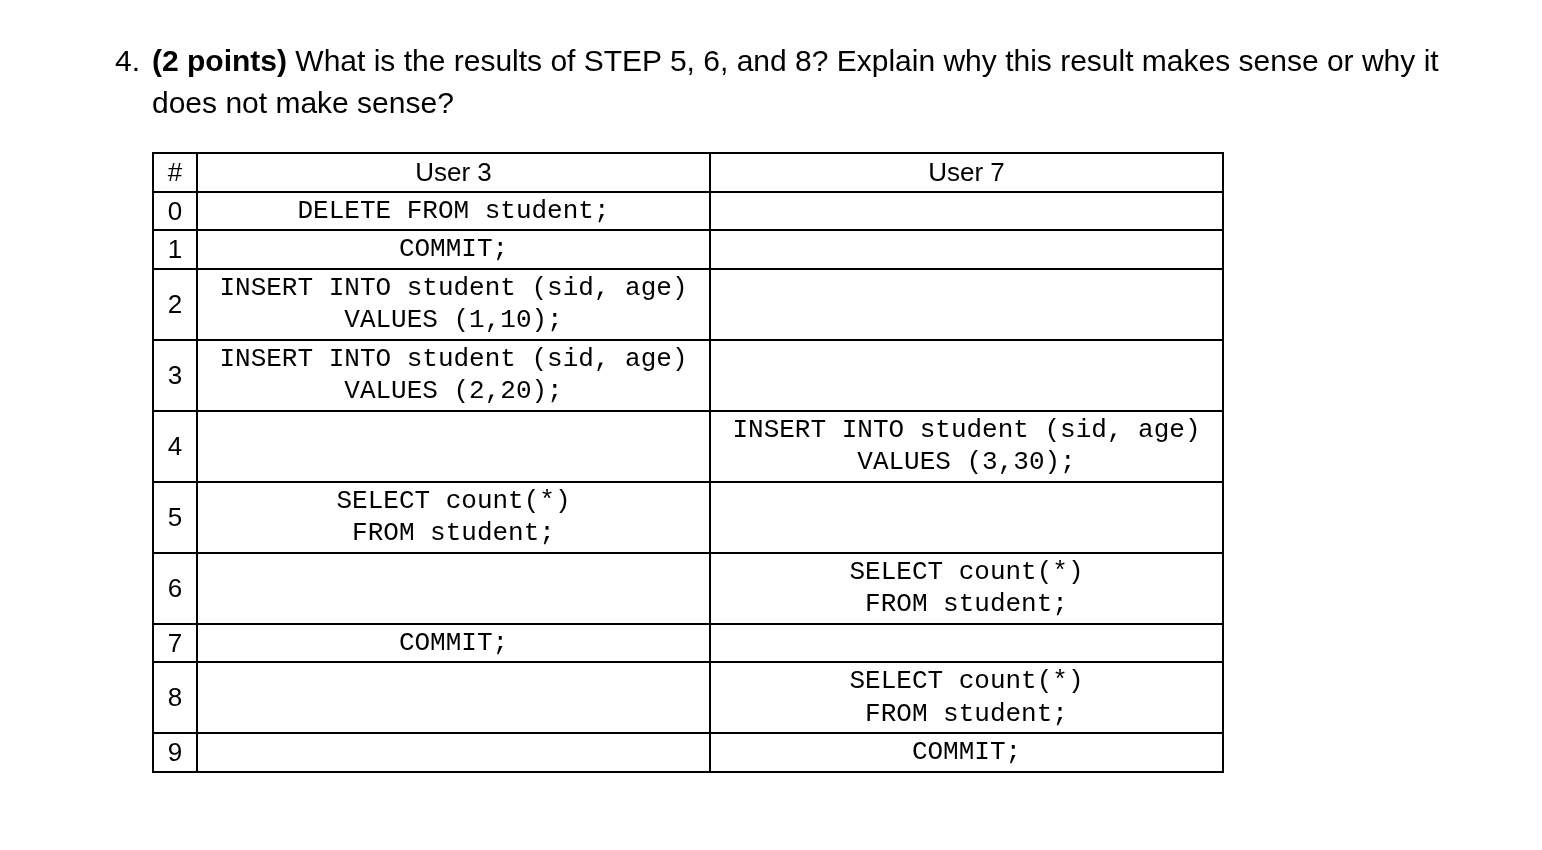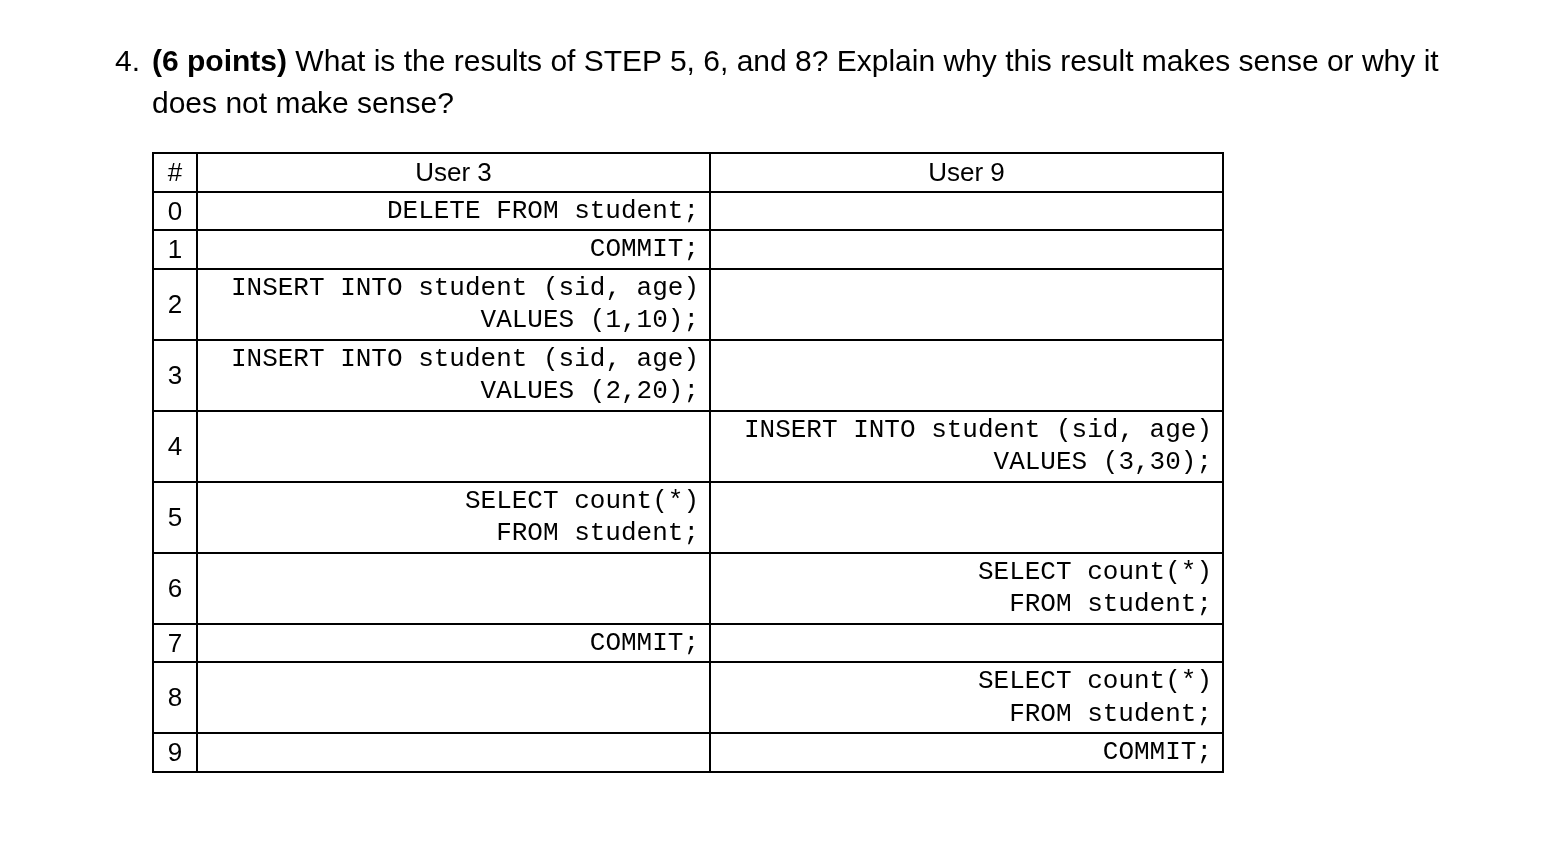--- a/index.html
+++ b/index.html
@@ -60,49 +60,49 @@
     text-align: center;
     font-family: Arial, Helvetica, sans-serif;
   }
   td.col-num-cell {
     text-align: center;
     font-family: Arial, Helvetica, sans-serif;
   }
   td.sql-cell {
     font-family: "Consolas", "Menlo", "Courier New", monospace;
     white-space: pre-wrap;
-    text-align: right;
+    text-align: center;
   }
 </style>
 </head>
 <body>
 
 <div class="page">
 
   <div class="question-block">
     <div class="question-line">
       <div class="q-number">4.</div>
       <div class="q-text">
-        <span class="bold">(6 points)</span><span> What is the results of STEP 5, 6, and 8? Explain why this result makes sense or why it does not make sense?</span>
+        <span class="bold">(2 points)</span><span> What is the results of STEP 5, 6, and 8? Explain why this result makes sense or why it does not make sense?</span>
       </div>
     </div>
   </div>
 
   <div class="table-wrap">
     <table>
       <colgroup>
         <col class="col-num">
         <col class="col-user">
         <col class="col-user">
       </colgroup>
       <thead>
         <tr>
           <th>#</th>
           <th>User 3</th>
-          <th>User 9</th>
+          <th>User 7</th>
         </tr>
       </thead>
       <tbody>
         <tr>
           <td class="col-num-cell">0</td>
           <td class="sql-cell">DELETE FROM student;</td>
           <td class="sql-cell"></td>
         </tr>
         <tr>
           <td class="col-num-cell">1</td>

